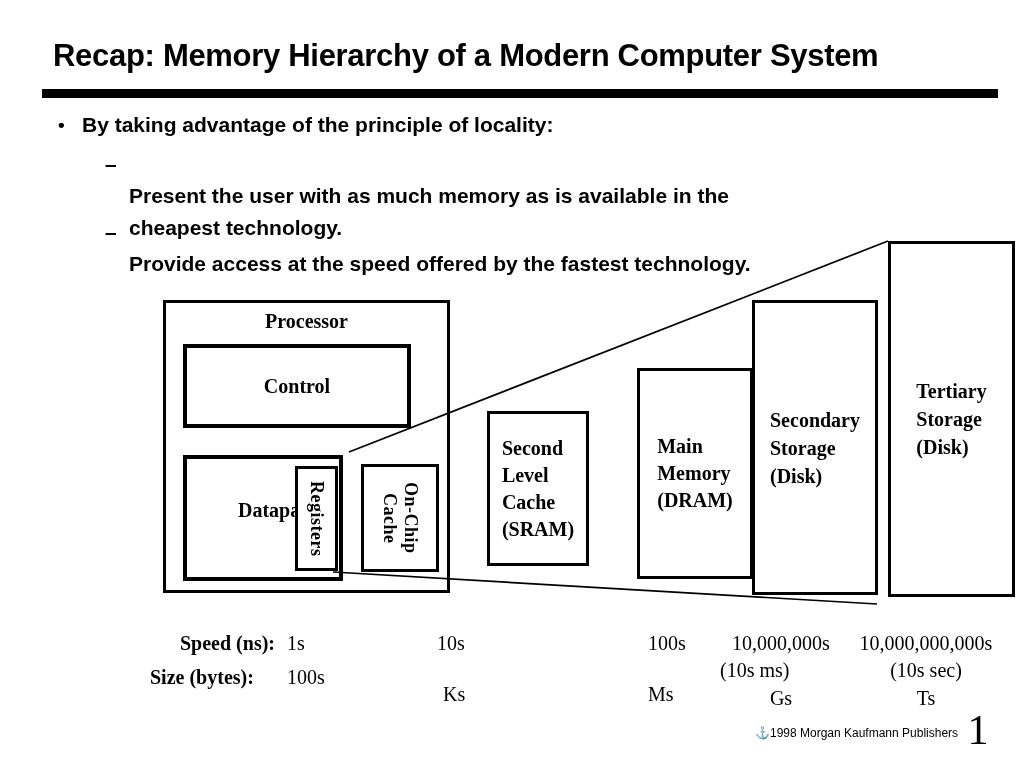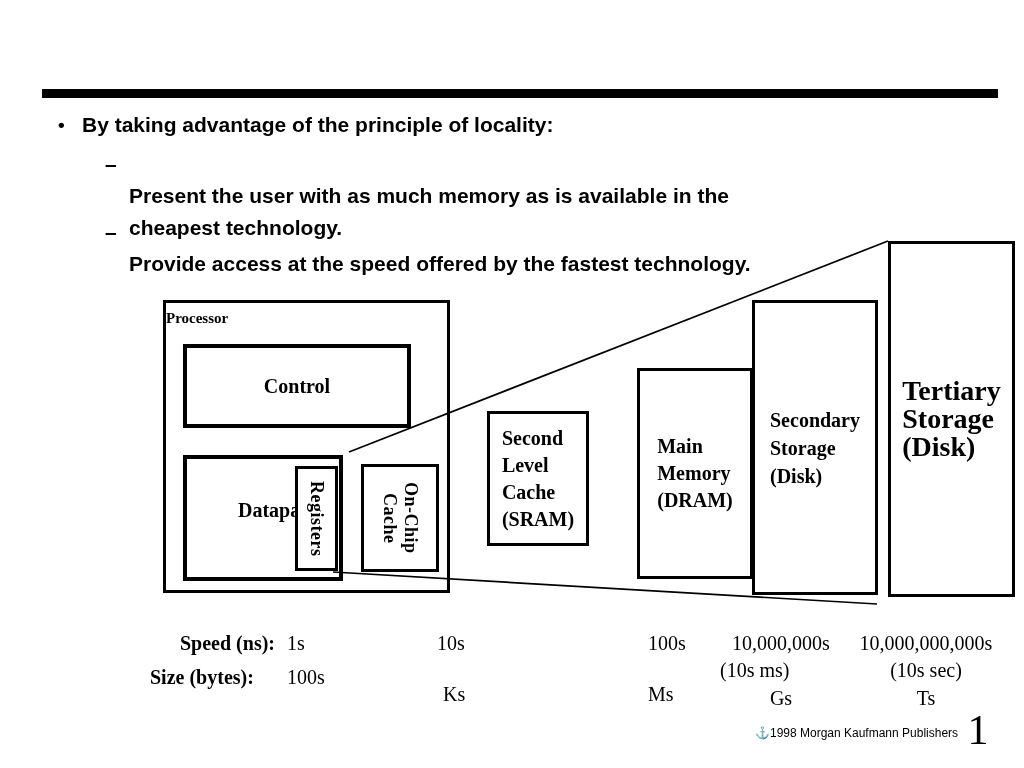--- a/index.html
+++ b/index.html
@@ -48,45 +48,45 @@
     border: 3px solid #000;
     background: #fff;
     font-family: "Liberation Serif", serif;
     font-weight: bold;
   }
   .center-flex { display: flex; align-items: center; justify-content: center; text-align: left; }
   .pre { white-space: pre-line; }
 
   .processor-box { left: 163px; top: 300px; width: 287px; height: 293px; }
   .processor-label {
-    left: 0; right: 0; top: 7px; 
-    font-size: 15px; position: absolute;
+    left: 0; right: 0; top: 7px; text-align: center;
+    font-size: 20px; position: absolute;
   }
   .control-box { left: 17px; top: 41px; width: 228px; height: 84px; font-size: 20px; border-width: 4px; }
   .datapath-box { left: 17px; top: 152px; width: 160px; height: 126px; border-width: 4px; }
   .datapath-label { position: absolute; left: 15px; top: 40px; font-size: 20px; margin-left: 36px; }
   .registers-box {
     left: 108px; top: 7px; width: 43px; height: 105px;
     border-width: 3px;
     display: flex; align-items: center; justify-content: center;
   }
   .vtext {
     writing-mode: vertical-rl;
     text-align: center;
     font-size: 18px;
     letter-spacing: 0.5px;
   }
   .onchip-box {
     left: 195px; top: 161px; width: 78px; height: 108px;
     display: flex; align-items: center; justify-content: center;
   }
-  .slc-box { left: 487px; top: 411px; width: 102px; height: 135px; font-size: 20px; line-height: 27px; }
+  .slc-box { left: 487px; top: 411px; width: 102px; height: 155px; font-size: 20px; line-height: 27px; }
   .mm-box  { left: 607px; top: 368px; width: 116px; height: 211px; font-size: 20px; line-height: 27px; margin-left: 30px; }
   .sec-box { left: 752px; top: 300px; width: 126px; height: 295px; font-size: 20px; line-height: 28px; }
-  .ter-box { left: 888px; top: 241px; width: 127px; height: 356px; font-size: 28px; line-height: 28px; }
+  .ter-box { left: 888px; top: 241px; width: 127px; height: 356px; font-size: 20px; line-height: 28px; }
 
   
   .overlay { position: absolute; left: 0; top: 0; pointer-events: none; }
 
   
   .metric { position: absolute; font-family: "Liberation Serif", serif; font-size: 20px; white-space: nowrap; }
   .metric.bold { font-weight: bold; }
   .m-speed-label { left: 150px; top: 632px; width: 125px; text-align: right; }
   .m-size-label  { left: 150px; top: 666px; width: 125px; text-align: left; }
   .c1-speed { left: 287px; top: 632px; }
@@ -111,20 +111,21 @@
     left: 958px; top: 706px; width: 40px;
     font-family: "Liberation Serif", serif;
     font-size: 42px; text-align: center;
   }
 </style>
 </head>
 <body>
 
 <div class="slide">
 
+  <div class="abs title">Recap: Memory Hierarchy of a Modern Computer System</div>
   <div class="abs title-rule"></div>
 
   <div class="abs bullet-line">
     <span class="bullet-marker">•</span><span>By taking advantage of the principle of locality:</span>
   </div>
   <div class="abs sub-bullet sub1">
     <span class="dash">–</span><span>Present the user with as much memory as is available in the
 cheapest technology.</span>
   </div>
   <div class="abs sub-bullet sub2">

